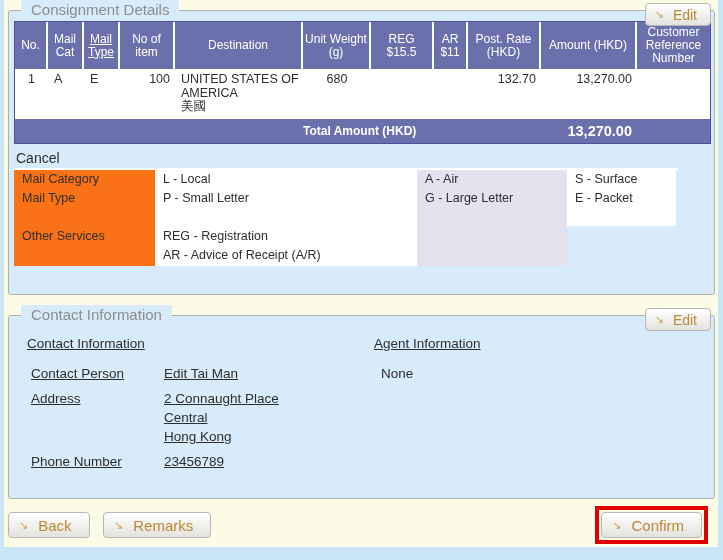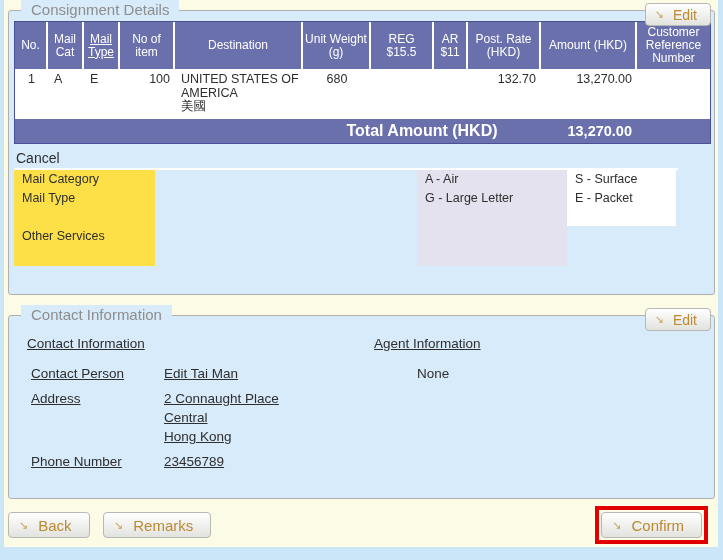--- a/index.html
+++ b/index.html
@@ -87,57 +87,57 @@
   .al-l{text-align:left;padding-left:6px;}
   .al-r{text-align:right;padding-right:5px;}
   .ttotal{
     background:#6a70ab;color:#fff;
     border-top:2px solid #fff;
     align-items:center;
     height:24px;
   }
   .ttotal .total-label{
     grid-column:6/10;
-    text-align:center;
+    text-align:left;
     font-weight:bold;
-    font-size:16px;
+    font-size:12px;
   }
   .ttotal .total-value{
     grid-column:10/11;
     text-align:right;
     padding-right:5px;
     font-weight:bold;
     font-size:14.5px;
   }
   
   .remarks-title{
     margin-top:6px;
     width:662px;
     font-size:14px;
     padding:0 0 2px 2px;
     border-bottom:2px solid #ffffff;
   }
   .remarks-grid{position:relative;height:97px;width:662px;font-size:12.5px;}
   .rcol{position:absolute;top:0;}
   .rcol .rrow{height:19px;line-height:19px;padding-left:8px;white-space:nowrap;overflow:hidden;}
-  #rcol1{left:0;width:141px;height:96px;background:#fde047;}
+  #rcol1{left:0;width:141px;height:96px;background:#f97316;}
   #rcol2{left:141px;width:262px;height:96px;background:#ffffff;}
   #rcol3{left:403px;width:150px;height:96px;background:#e3e2ee;}
   #rcol4{left:553px;width:109px;height:56px;background:#ffffff;}
   
   .contact-body{padding:20px 0 0 13px;font-size:13.5px;}
   .headings{display:flex;}
   .headings .hd{text-decoration:underline;}
   .hd-left{width:347px;}
   .contact-cols{display:flex;margin-top:13px;}
   .contact-left{width:347px;text-decoration:underline;}
   .crow{display:flex;margin-bottom:6px;line-height:19px;}
   .crow .clabel{width:133px;padding-left:4px;flex:none;}
   .cvalue div{line-height:19px;}
-  .agent-col .agent-value{margin-top:0;padding-left:7px;line-height:19px;margin-left:36px;}
+  .agent-col .agent-value{margin-top:0;padding-left:7px;line-height:19px;}
 </style>
 </head>
 <body>
 
 <div class="content">
 
   <div class="panel" id="panel-consignment">
     <div class="panel-legend">Consignment Details</div>
 
     <button class="btn edit-btn">
@@ -188,20 +188,27 @@
 
     <div class="remarks-title">Cancel</div>
     <div class="remarks-grid">
       <div class="rcol" id="rcol1">
         <div class="rrow">Mail Category</div>
         <div class="rrow">Mail Type</div>
         <div class="rrow"></div>
         <div class="rrow">Other Services</div>
         <div class="rrow"></div>
       </div>
+      <div class="rcol" id="rcol2">
+        <div class="rrow">L - Local</div>
+        <div class="rrow">P - Small Letter</div>
+        <div class="rrow"></div>
+        <div class="rrow">REG - Registration</div>
+        <div class="rrow">AR - Advice of Receipt (A/R)</div>
+      </div>
       <div class="rcol" id="rcol3">
         <div class="rrow">A - Air</div>
         <div class="rrow">G - Large Letter</div>
       </div>
       <div class="rcol" id="rcol4">
         <div class="rrow">S - Surface</div>
         <div class="rrow">E - Packet</div>
       </div>
     </div>
   </div>

